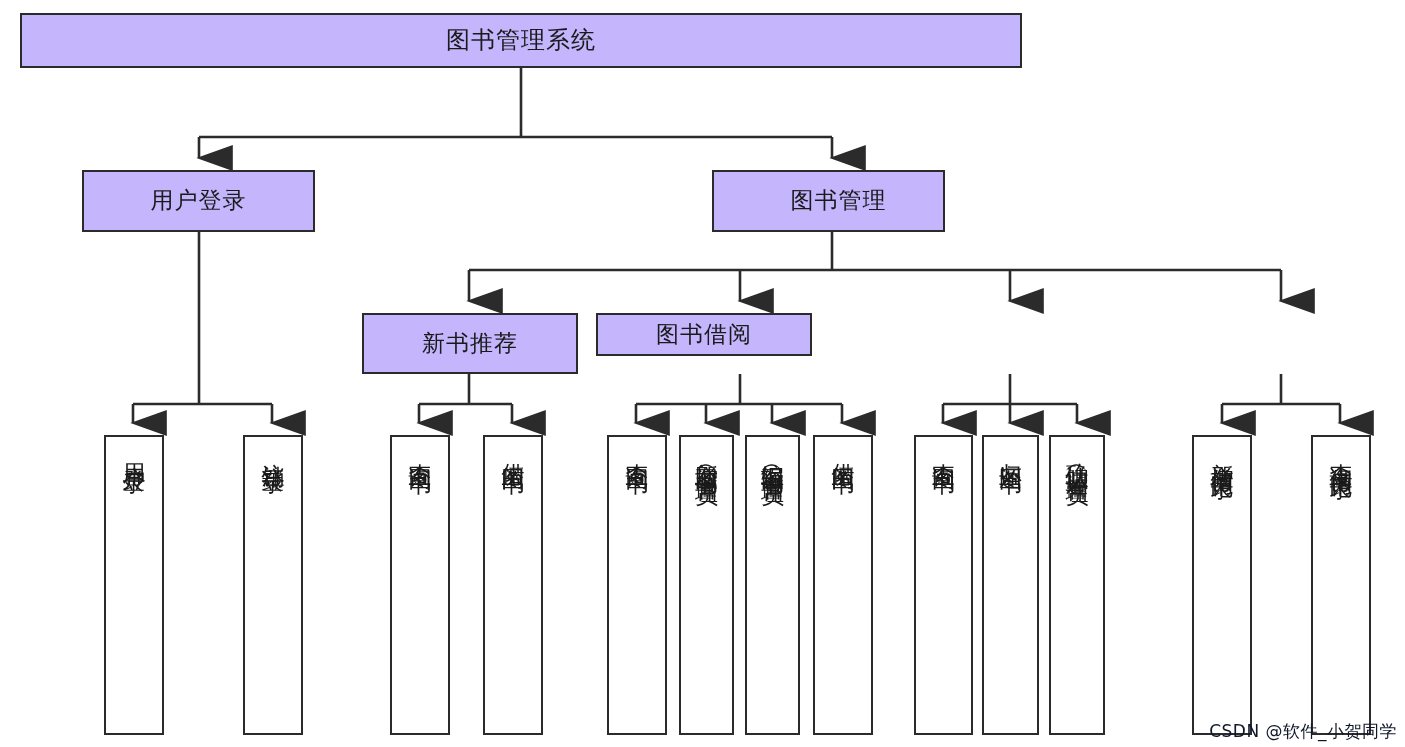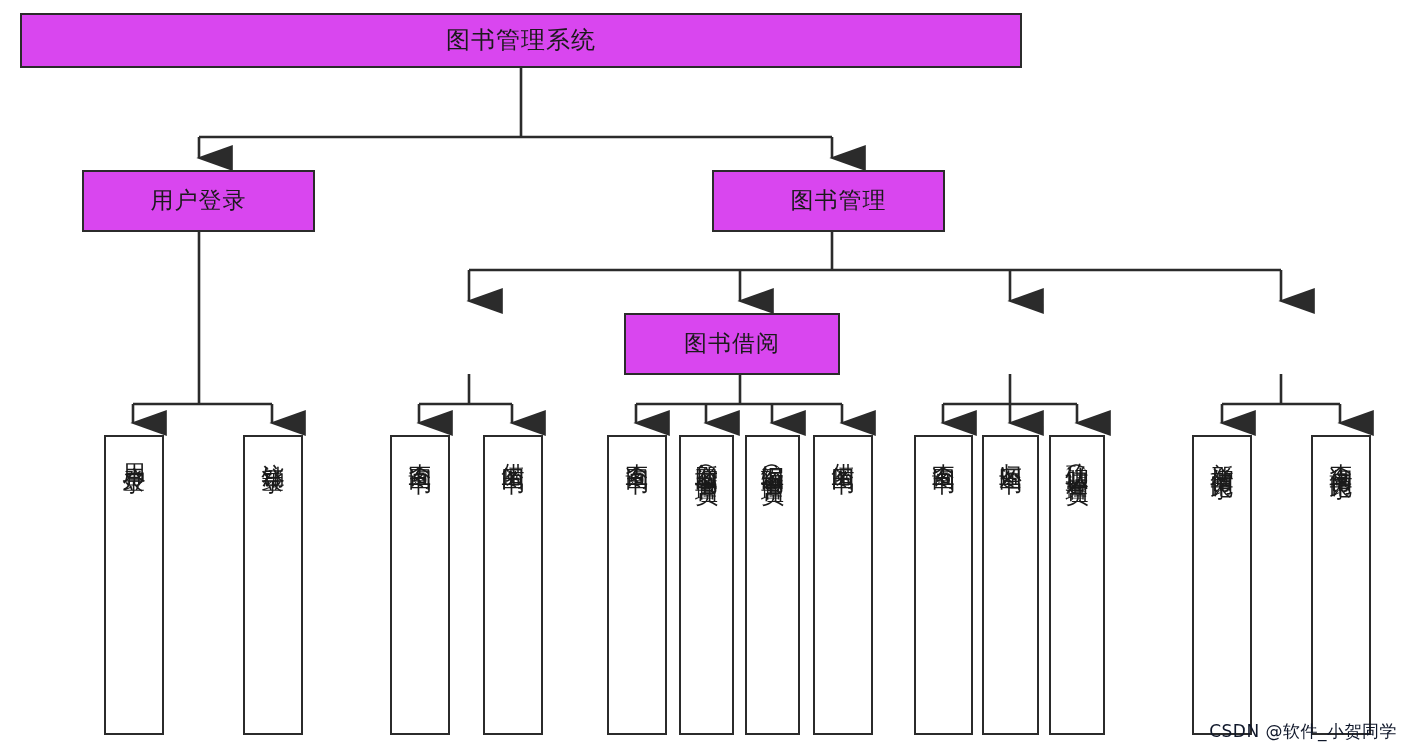--- a/index.html
+++ b/index.html
@@ -8,21 +8,21 @@
     background:#ffffff;
     font-family:"DejaVu Sans","Liberation Sans",sans-serif;
     overflow:hidden;
   }
   #stage{position:relative;width:1405px;height:747px;}
   svg#wires{position:absolute;left:0;top:0;width:1405px;height:747px;}
   .node{
     position:absolute;
     box-sizing:border-box;
     border:2px solid #2b2b2b;
-    background:#d946ef;
+    background:#c4b5fd;
     display:flex;
     align-items:center;
     justify-content:center;
     text-align:center;
     color:#1a1a1a;
   }
   .node.h{font-size:23px;line-height:1.2;letter-spacing:1px;}
   .node.h.root{font-size:24px;}
   .leaf{
     position:absolute;
@@ -113,21 +113,24 @@
     <span>图书管理系统</span>
   </div>
 
   <div class="node h" style="left:82px;top:170px;width:233px;height:62px;">
     <span>用户登录</span>
   </div>
   <div class="node h" style="left:712px;top:170px;width:233px;height:62px;padding-left:20px;">
     <span>图书管理</span>
   </div>
 
-  <div class="node h" style="left:624px;top:313px;width:216px;height:62px;font-family:Liberation Serif, serif;">
+  <div class="node h" style="left:362px;top:313px;width:216px;height:61px;">
+    <span>新书推荐</span>
+  </div>
+  <div class="node h" style="left:596px;top:313px;width:216px;height:43px;font-family:Liberation Serif, serif;">
     <span>图书借阅</span>
   </div>
 
   <div class="leaf" style="left:104px;top:435px;width:60px;height:300px;">
     <span class="vtext">用户登录</span>
   </div>
   <div class="leaf" style="left:243px;top:435px;width:60px;height:300px;">
     <span class="vtext">注销登录</span>
   </div>
 

